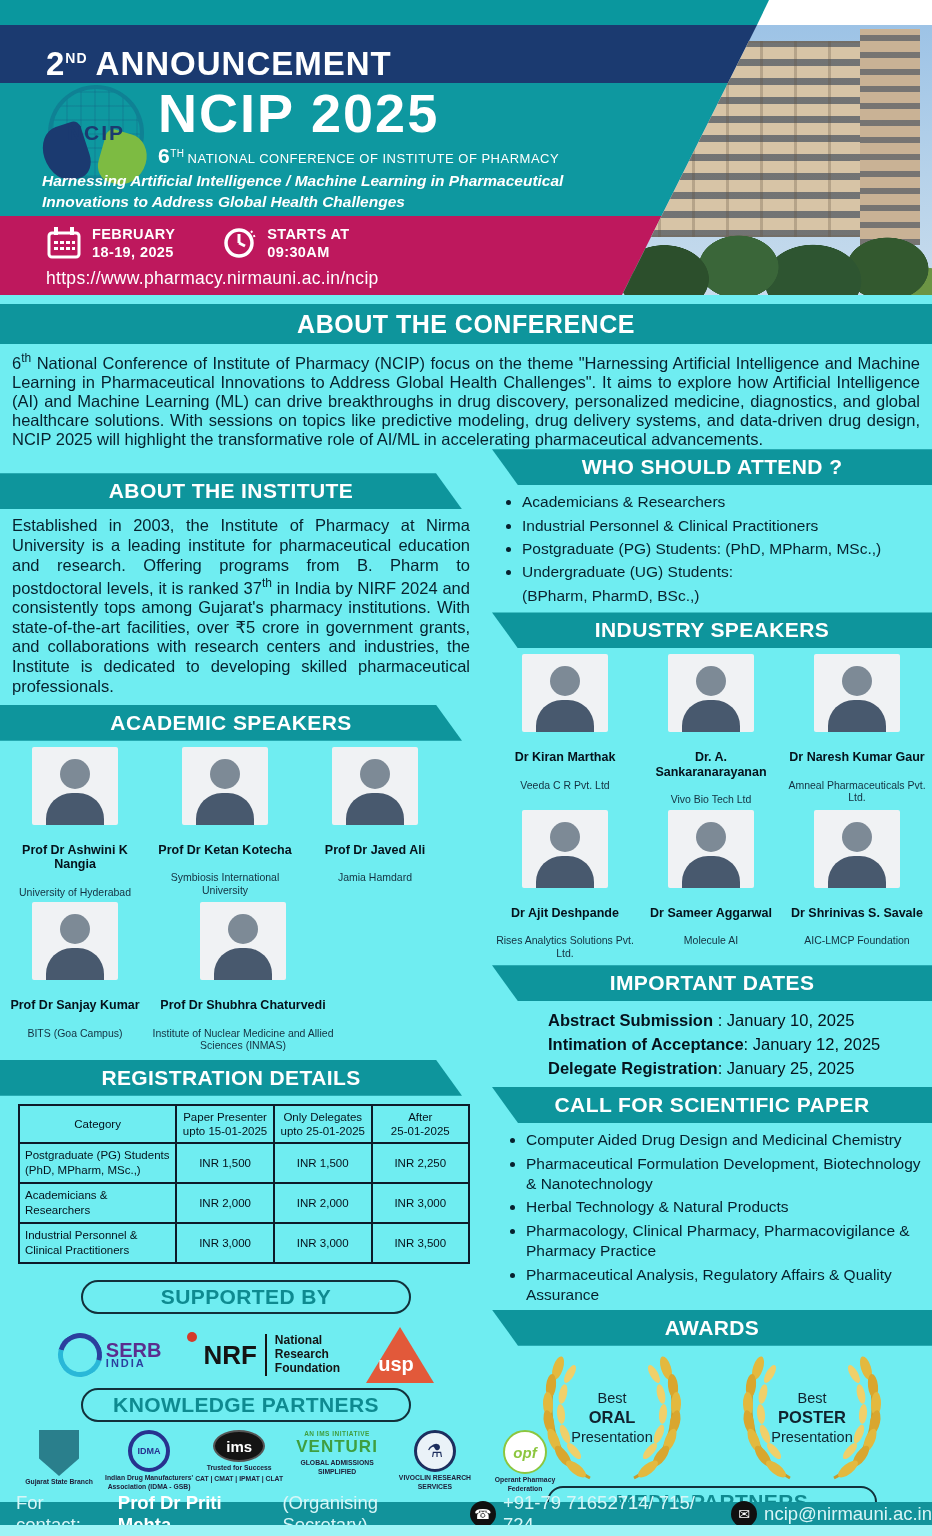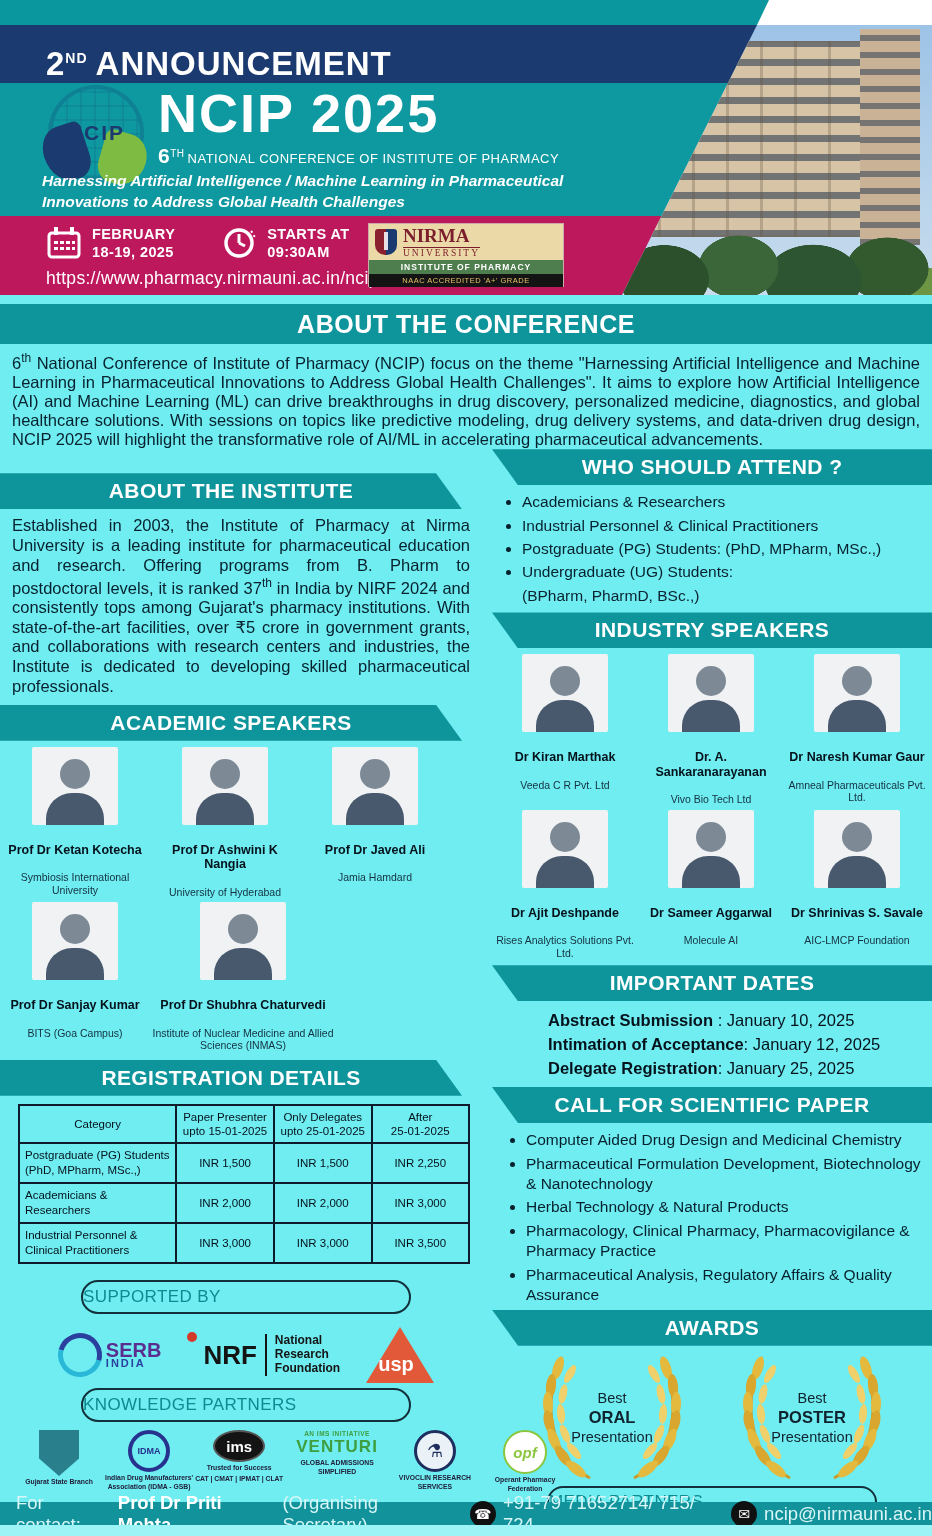--- a/index.html
+++ b/index.html
@@ -95,21 +95,21 @@
   .dates b { font-weight:bold; }
 
   
   table.reg { border-collapse:collapse; margin:8px 0 0 18px; width:452px; }
   table.reg td, table.reg th { border:2.5px solid #0d1b2a; font-size:11.5px; font-weight:normal; padding:4px 5px; color:#05121c; }
   table.reg th { text-align:center; line-height:1.25; }
   td.cat { text-align:left; line-height:1.3; width:158px; }
   td.val { text-align:center; width:98px; }
 
   
-  .pill { margin:16px auto 0 auto; width:330px; height:34px; border:2.5px solid #12303a; border-radius:20px; color:#0E8A90; font-weight:normal; font-size:17px; text-align:left; line-height:30px; letter-spacing:.4px; }
+  .pill { margin:16px auto 0 auto; width:330px; height:34px; border:2.5px solid #12303a; border-radius:20px; color:#0E8A90; font-weight:bold; font-size:21px; text-align:center; line-height:30px; letter-spacing:.4px; }
 
   
   .sup-row { display:flex; align-items:center; justify-content:center; gap:26px; margin-top:10px; height:62px; }
   .serb { display:flex; align-items:center; gap:4px; }
   .serb-swirl { width:44px; height:44px; border-radius:50%; border:5px solid #2b3f9e; border-left-color:#29b8d8; border-bottom-color:#29b8d8; transform:rotate(-30deg); }
   .serb-txt { color:#5b2d8e; font-weight:bold; font-size:20px; line-height:.9; }
   .serb-txt small { display:block; font-size:11px; letter-spacing:2px; color:#2b3f9e; }
   .nrf { display:flex; align-items:center; gap:8px; }
   .nrf-abbr { font-weight:bold; font-size:26px; color:#141414; position:relative; padding-left:16px; }
   .nrf-abbr::before { content:""; position:absolute; left:0; top:-8px; width:10px; height:10px; border-radius:50%; background:#d43a2a; }
@@ -245,31 +245,20 @@
             <path d="M30,6 a16,16 0 0 1 4,8" fill="none" stroke="#fff" stroke-width="2" stroke-dasharray="2 3"></path>
           </svg>
           <div class="ev-texts">
             <div>STARTS AT</div>
             <div>09:30AM</div>
           </div>
         </div>
       </div>
       <div class="url">https://www.pharmacy.nirmauni.ac.in/ncip</div>
 
-      <div class="nirma-box">
-        <div class="nirma-top">
-          <div class="nirma-shield"></div>
-          <div>
-            <div class="nirma-name">NIRMA</div>
-            <div class="nirma-univ">UNIVERSITY</div>
-          </div>
-        </div>
-        <div class="nirma-inst">INSTITUTE OF PHARMACY</div>
-        <div class="nirma-naac">NAAC ACCREDITED 'A+' GRADE</div>
-      </div>
     </div>
 
     <div class="photo">
       <div class="bldg"></div>
       <div class="tower"></div>
       <div class="trees"></div>
     </div>
   </div>
 
   <div class="banner-full">ABOUT THE CONFERENCE</div>
@@ -283,27 +272,27 @@
 
       <div class="bn bn-l" style="margin-top:24px">ABOUT THE INSTITUTE</div>
       <div class="inst-text">
         <span>Established in 2003, the Institute of Pharmacy at Nirma University is a leading institute for pharmaceutical education and research. Offering programs from B. Pharm to postdoctoral levels, it is ranked 37</span><sup>th</sup><span> in India by NIRF 2024 and consistently tops among Gujarat's pharmacy institutions. With state-of-the-art facilities, over ₹5 crore in government grants, and collaborations with research centers and industries, the Institute is dedicated to developing skilled pharmaceutical professionals.</span>
       </div>
 
       <div class="bn bn-l" style="margin-top:8px">ACADEMIC SPEAKERS</div>
       <div class="spk-grid">
         <div class="spk-card">
           <div class="avatar"></div>
+          <div class="spk-name">Prof Dr Ashwini K Nangia</div>
+          <div class="spk-org">University of Hyderabad</div>
+        </div>
+        <div class="spk-card">
+          <div class="avatar"></div>
           <div class="spk-name">Prof Dr Ketan Kotecha</div>
           <div class="spk-org">Symbiosis International University</div>
-        </div>
-        <div class="spk-card">
-          <div class="avatar"></div>
-          <div class="spk-name">Prof Dr Ashwini K Nangia</div>
-          <div class="spk-org">University of Hyderabad</div>
         </div>
         <div class="spk-card">
           <div class="avatar"></div>
           <div class="spk-name">Prof Dr Javed Ali</div>
           <div class="spk-org">Jamia Hamdard</div>
         </div>
         <div class="spk-card">
           <div class="avatar"></div>
           <div class="spk-name">Prof Dr Sanjay Kumar</div>
           <div class="spk-org">BITS (Goa Campus)</div>

